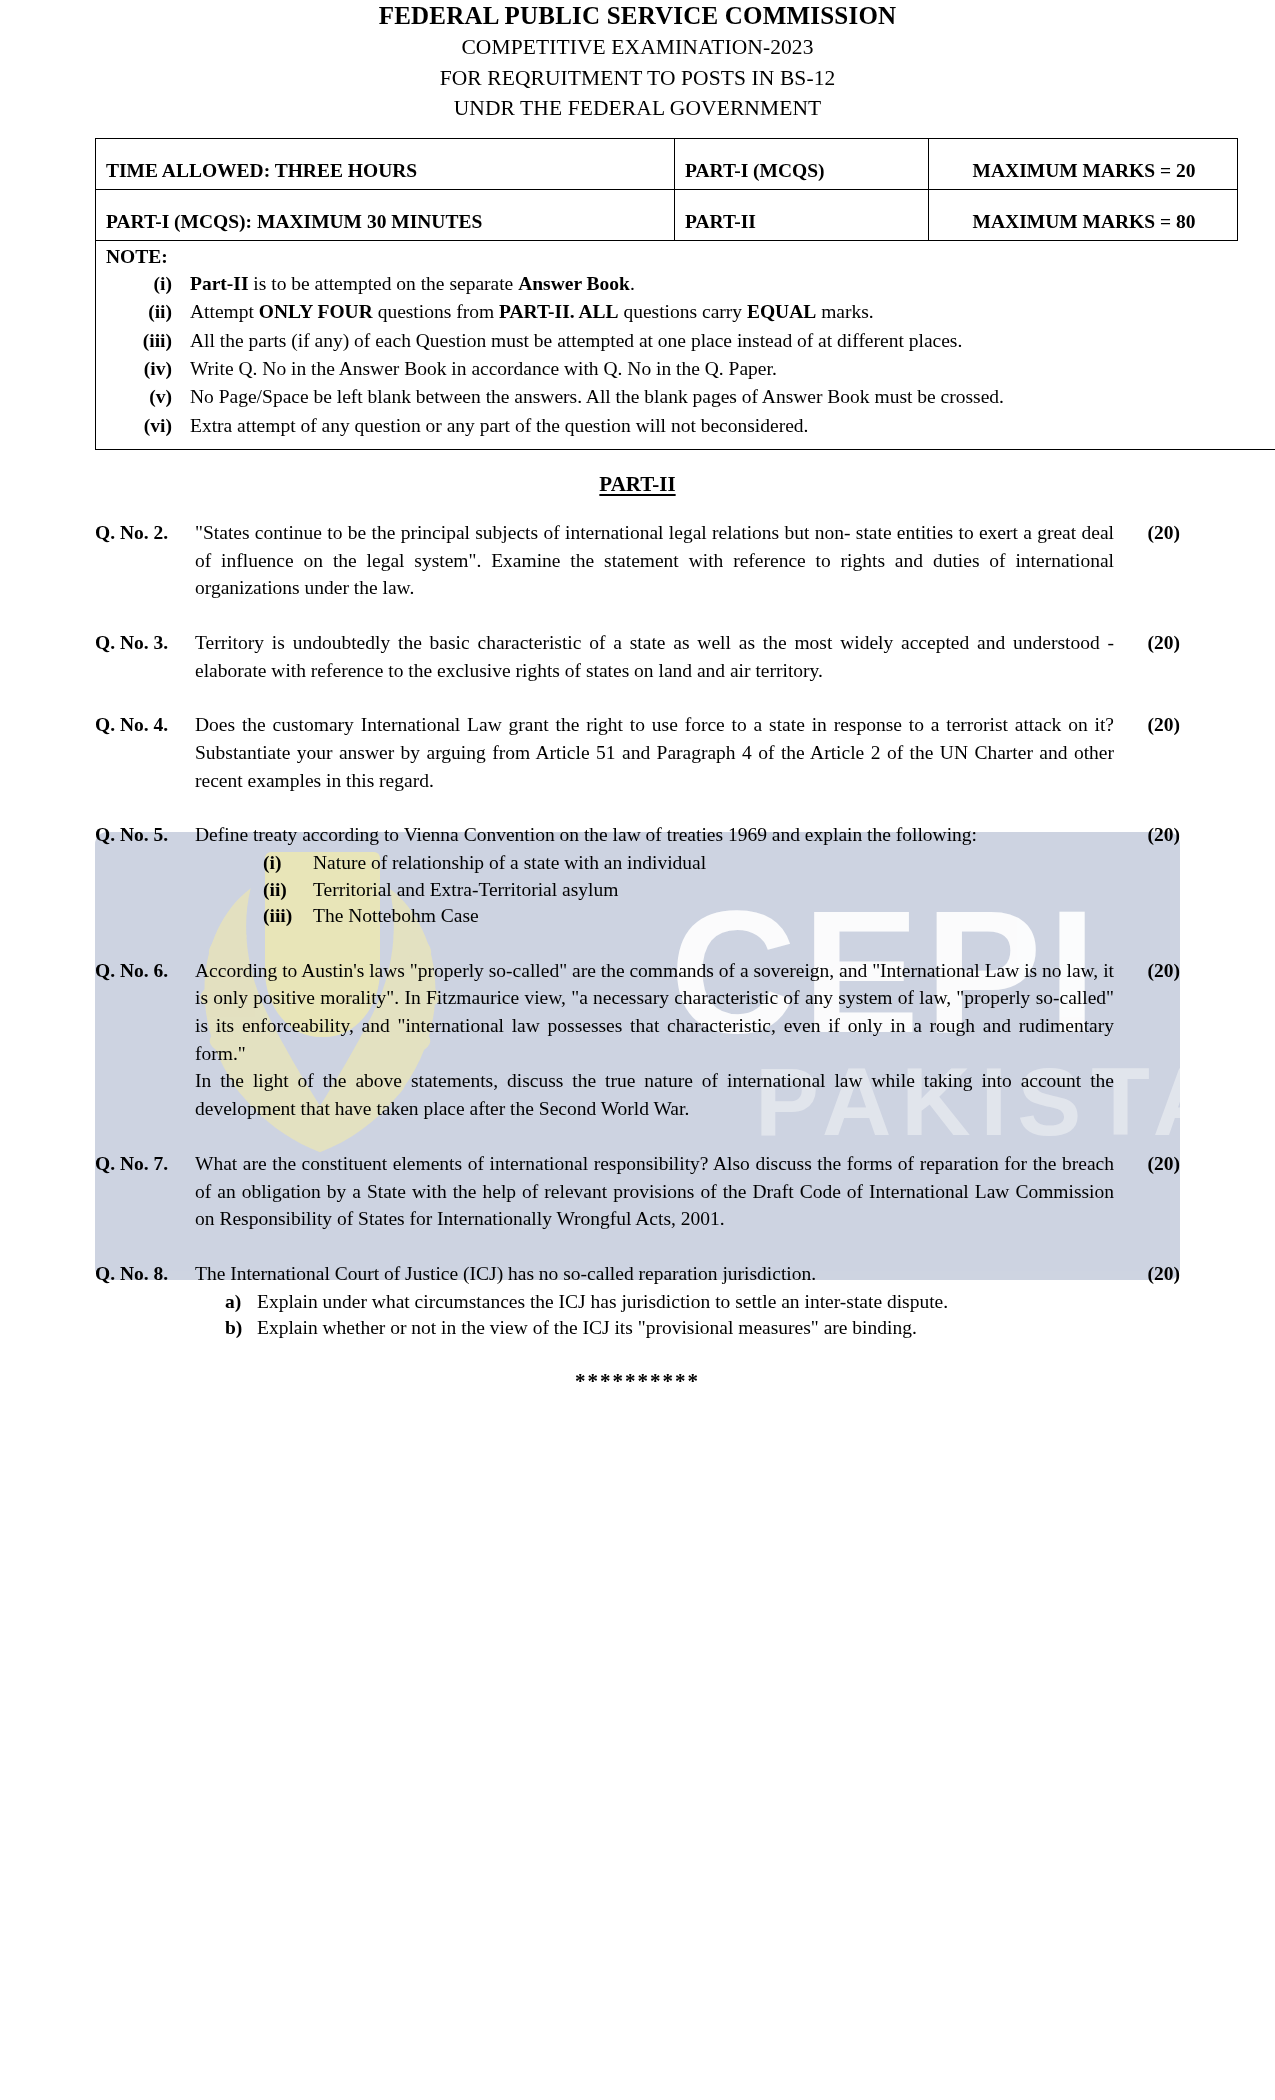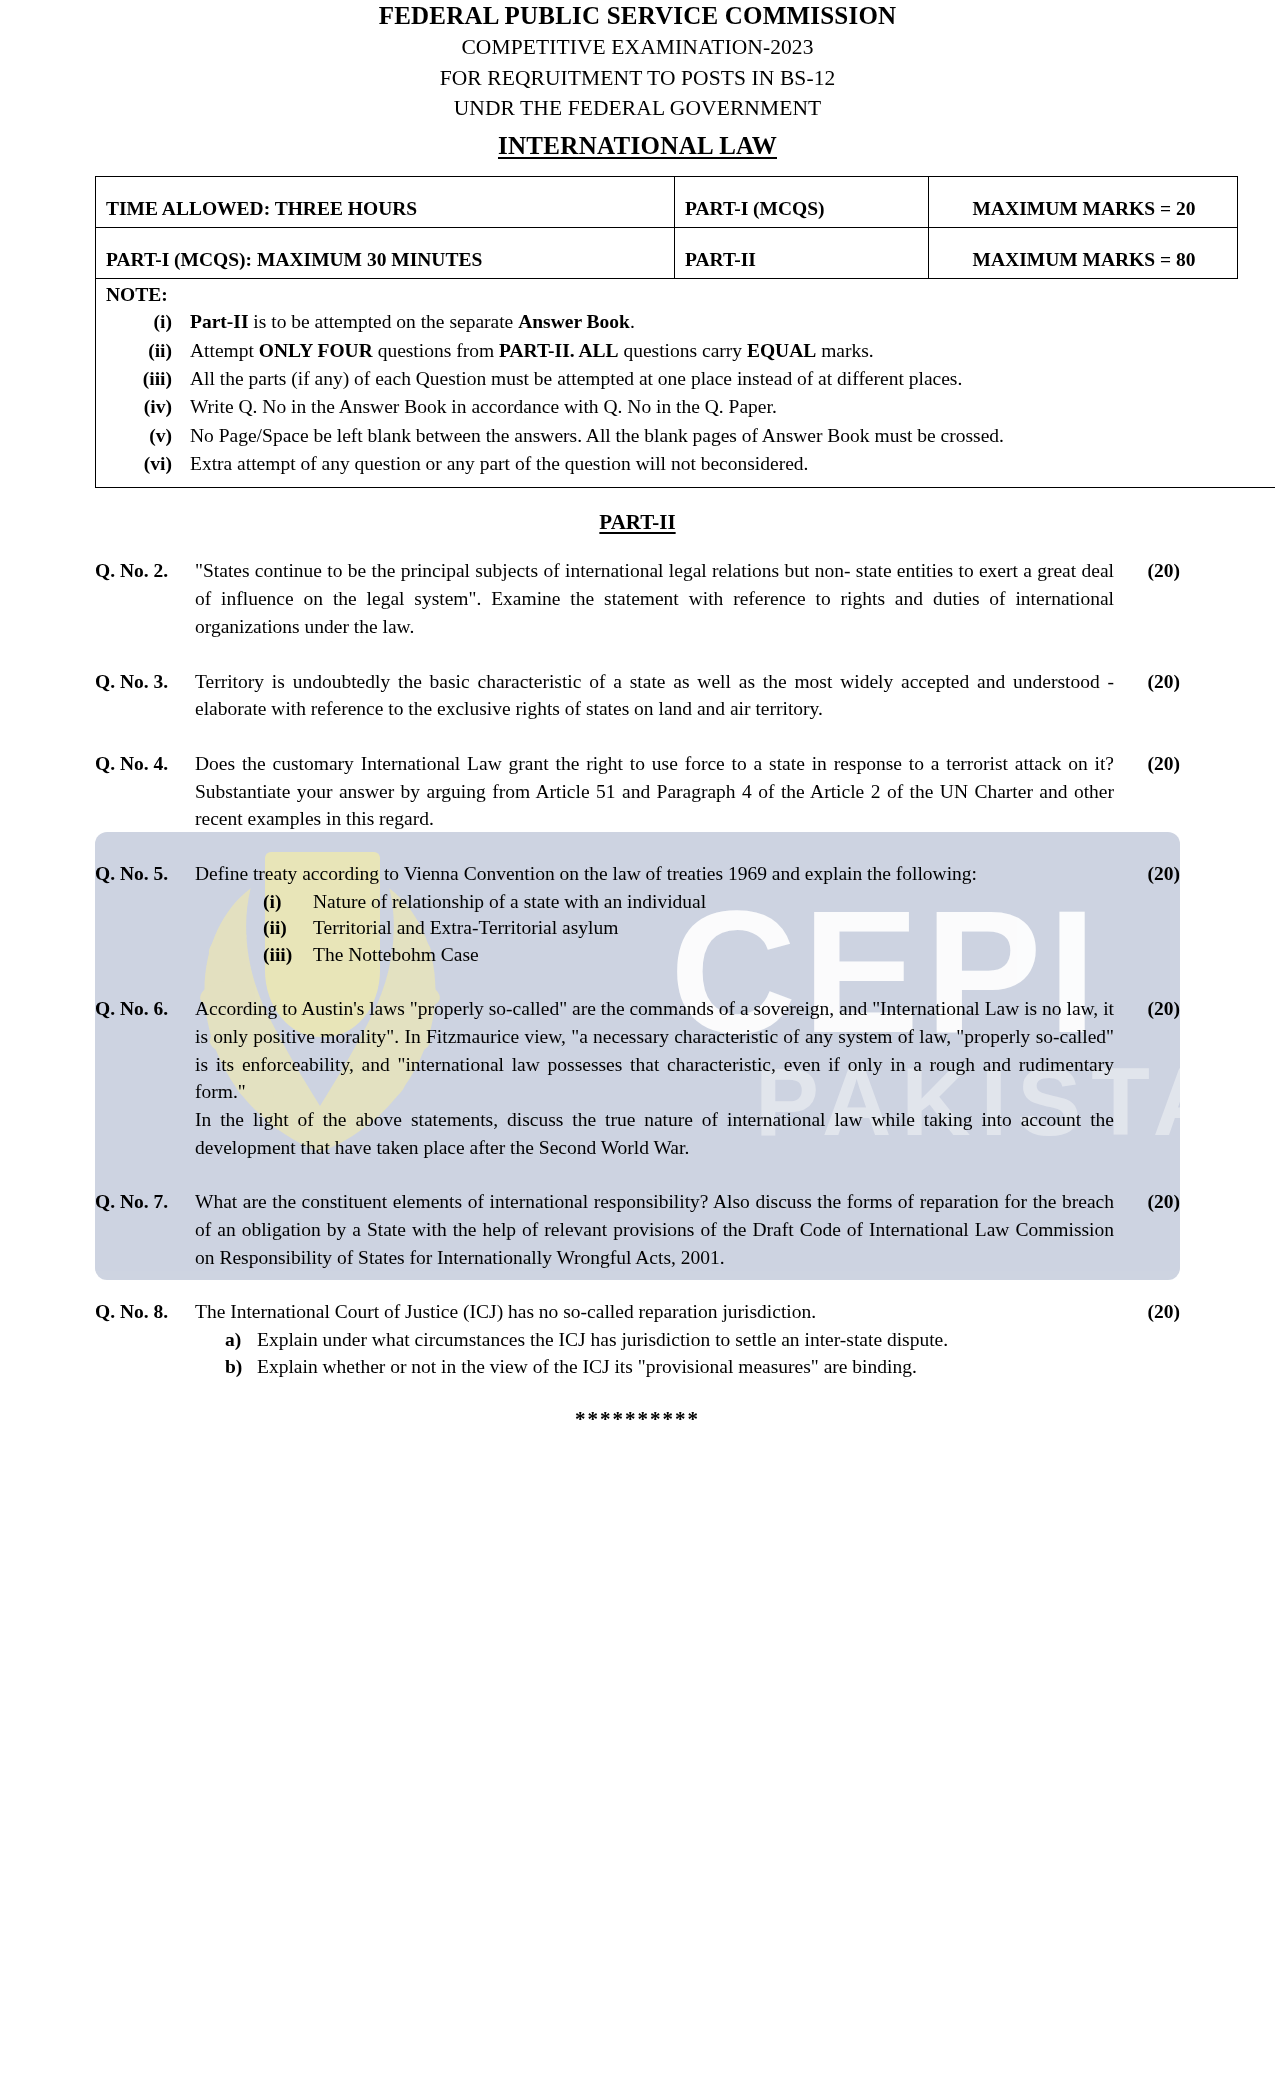--- a/index.html
+++ b/index.html
@@ -273,21 +273,20 @@
     <div class="wm-shield"></div>
     <div class="wm-text wm-cepi">CEPI</div>
     <div class="wm-text wm-pak">PAKISTAN</div>
   </div>
 
   <div class="header">
     <div class="org">FEDERAL PUBLIC SERVICE COMMISSION</div>
     <div class="line">COMPETITIVE EXAMINATION-2023</div>
     <div class="line">FOR REQRUITMENT TO POSTS IN BS-12</div>
     <div class="line">UNDR THE FEDERAL GOVERNMENT</div>
-    <div class="subject">INTERNATIONAL LAW</div>
   </div>
 
   <div class="info-wrap">
     <table class="info">
       <tbody>
         <tr>
           <td class="c-time">TIME ALLOWED: THREE HOURS</td>
           <td class="c-part">PART-I (MCQS)</td>
           <td class="c-marks">MAXIMUM MARKS = 20</td>
         </tr>

